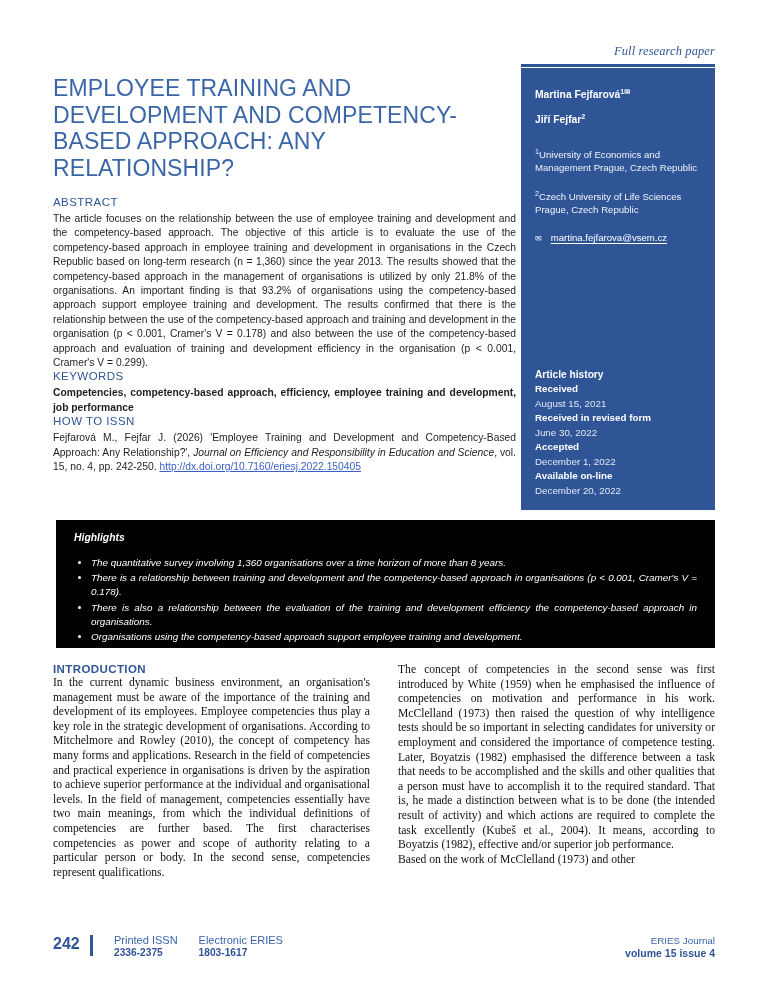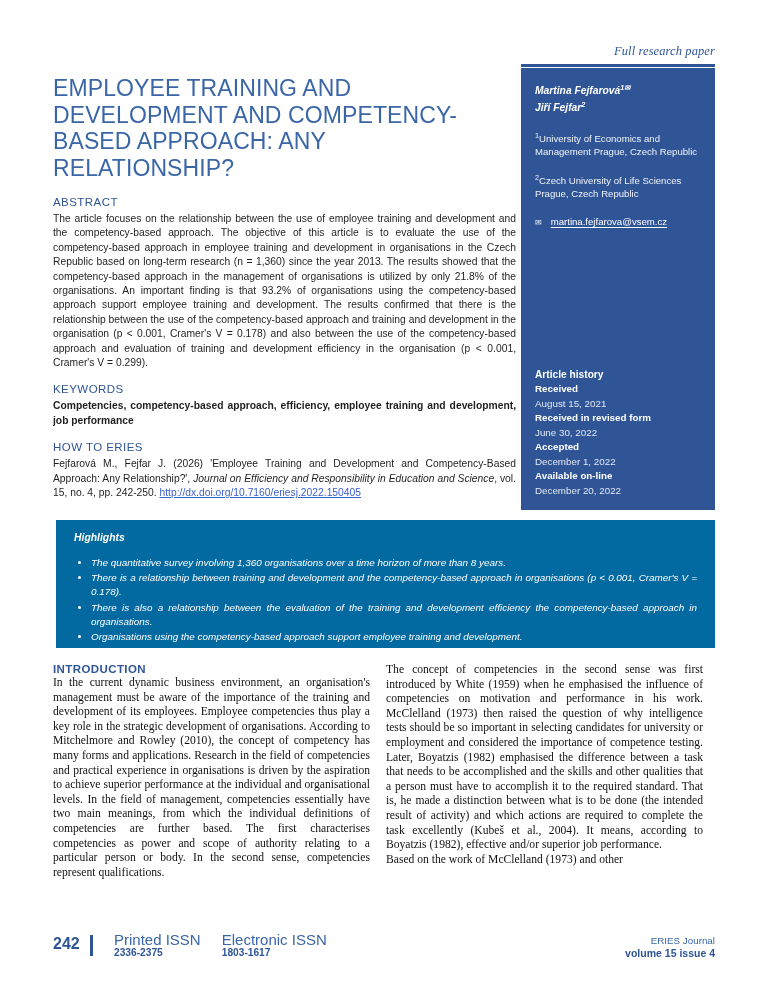--- a/index.html
+++ b/index.html
@@ -71,67 +71,67 @@
   p.cite {
     margin: 0;
     font-size: 10.3px;
     line-height: 14.4px;
     text-align: justify;
     color: #1f1f1f;
   }
   .doi { color: #3a5fc8; }
   .ital { font-style: italic; }
 
-  .blk { margin-top: 13px; }
+  .blk { }
 
   
   .sidebar {
     position: absolute;
     left: 521px; top: 68px; width: 194px; height: 442px;
     background: #2f5597;
     color: #ffffff;
     padding: 13px 14px 10px 14px;
   }
-  .authors { font-size: 10.3px; font-weight: bold; line-height: 14px; font-style: italic; }
+  .authors { font-size: 10.3px; font-weight: bold; line-height: 22px; }
   .affil {
     font-size: 9.6px; line-height: 13px; margin-top: 13px; color: #f0f2f7;
   }
   .sup { font-size: 7.2px; vertical-align: super; }
   .email-row {
     margin-top: 16px; font-size: 9.6px; display: flex; gap: 9px; align-items: baseline;
   }
   .mail-ico { font-size: 8px; line-height: 1; opacity: .95; }
   .email-link { color: #ffffff; text-decoration: underline; text-underline-offset: 2px; }
 
   .hist { position: absolute; left: 14px; bottom: 12px; width: 172px; }
   .hist-title { font-size: 10.2px; font-weight: bold; line-height: 14.5px; }
   .hist-label { font-size: 9.8px; font-weight: bold; line-height: 14.5px; }
   .hist-date { font-size: 9.8px; line-height: 14.5px; color: #e2e7f2; }
 
   
   .highlights {
     position: absolute;
     left: 56px; top: 520px; width: 659px; height: 128px;
-    background: #0369a1;
+    background: #000000;
     color: #ffffff;
     padding: 12px 18px 10px 18px;
   }
   .hl-title {
     font-size: 10.4px; font-weight: bold; font-style: italic; margin-bottom: 13px;
   }
   ul.hl-list { margin: 0; padding-left: 17px; }
   ul.hl-list li {
     font-size: 9.9px; font-style: italic; line-height: 14.2px;
     text-align: justify; margin-bottom: 1px;
   }
 
   
   .body-wrap {
     position: absolute; left: 53px; top: 663px; width: 662px;
-    display: flex; gap: 16px;
+    display: flex; gap: 28px;
   }
   .col { width: 317px; }
   h3.body-head {
     margin: 0 0 1px 0;
     font-size: 11.5px; font-weight: bold; color: #2f5597; letter-spacing: .4px;
     font-family: "Liberation Sans", sans-serif;
   }
   p.body-par {
     margin: 0;
     font-family: "Liberation Serif", serif;
@@ -144,21 +144,21 @@
   
   .footer { position: absolute; left: 53px; top: 915px; width: 662px; height: 40px; margin-top: 16px; }
   .pagenum {
     position: absolute; left: 0; top: 4px;
     font-size: 16px; font-weight: bold; color: #2f5597;
   }
   .pg-bar {
     position: absolute; left: 37px; top: 4px; width: 2.5px; height: 21px; background: #2f5597;
   }
   .issn-group { position: absolute; left: 61px; top: 3px; display: flex; gap: 21px; }
-  .issn-lbl { font-size: 15px; color: #3a66a8; line-height: 12.5px; }
+  .issn-lbl { font-size: 11px; color: #3a66a8; line-height: 12.5px; }
   .issn-val { font-size: 10.2px; font-weight: bold; color: #2f5597; line-height: 12.5px; }
   .journal-right { position: absolute; right: 0; top: 3px; text-align: right; }
   .jr-name { font-size: 9.8px; color: #3a66a8; line-height: 13px; }
   .jr-vol { font-size: 10.5px; font-weight: bold; color: #2f5597; line-height: 13px; }
 </style>
 </head>
 <body>
 
 <div class="page">
 
@@ -171,21 +171,21 @@
 
     <h2 class="sec-head">ABSTRACT</h2>
     <p class="abstract">The article focuses on the relationship between the use of employee training and development and the competency-based approach. The objective of this article is to evaluate the use of the competency-based approach in employee training and development in organisations in the Czech Republic based on long-term research (n = 1,360) since the year 2013. The results showed that the competency-based approach in the management of organisations is utilized by only 21.8% of the organisations. An important finding is that 93.2% of organisations using the competency-based approach support employee training and development. The results confirmed that there is the relationship between the use of the competency-based approach and training and development in the organisation (p &lt; 0.001, Cramer's V = 0.178) and also between the use of the competency-based approach and evaluation of training and development efficiency in the organisation (p &lt; 0.001, Cramer's V = 0.299).</p>
 
     <div class="blk">
       <h2 class="sec-head">KEYWORDS</h2>
       <p class="keywords">Competencies, competency-based approach, efficiency, employee training and development, job performance</p>
     </div>
 
     <div class="blk">
-      <h2 class="sec-head">HOW TO ERIES</h2>
+      <h2 class="sec-head">HOW TO ISSN</h2>
       <p class="cite"><span>Fejfarová M., Fejfar J. (2026) 'Employee Training and Development and Competency-Based Approach: Any Relationship?', </span><span class="ital">Journal on Efficiency and Responsibility in Education and Science</span><span>, vol. 15, no. 4, pp. 242-250. </span><a class="doi" href="#">http://dx.doi.org/10.7160/eriesj.2022.150405</a></p>
     </div>
   </div>
 
   <div class="sidebar">
     <div class="authors">
       <div><span>Martina Fejfarová</span><span class="sup">1</span><span class="sup">✉</span></div>
       <div><span>Jiří Fejfar</span><span class="sup">2</span></div>
     </div>
 
@@ -234,21 +234,21 @@
 
   <div class="footer">
     <div class="pagenum">242</div>
     <div class="pg-bar"></div>
     <div class="issn-group">
       <div>
         <div class="issn-lbl">Printed ISSN</div>
         <div class="issn-val">2336-2375</div>
       </div>
       <div>
-        <div class="issn-lbl">Electronic ISSN</div>
+        <div class="issn-lbl">Electronic ERIES</div>
         <div class="issn-val">1803-1617</div>
       </div>
     </div>
     <div class="journal-right">
       <div class="jr-name">ERIES Journal</div>
       <div class="jr-vol">volume 15 issue 4</div>
     </div>
   </div>
 
 </div>

